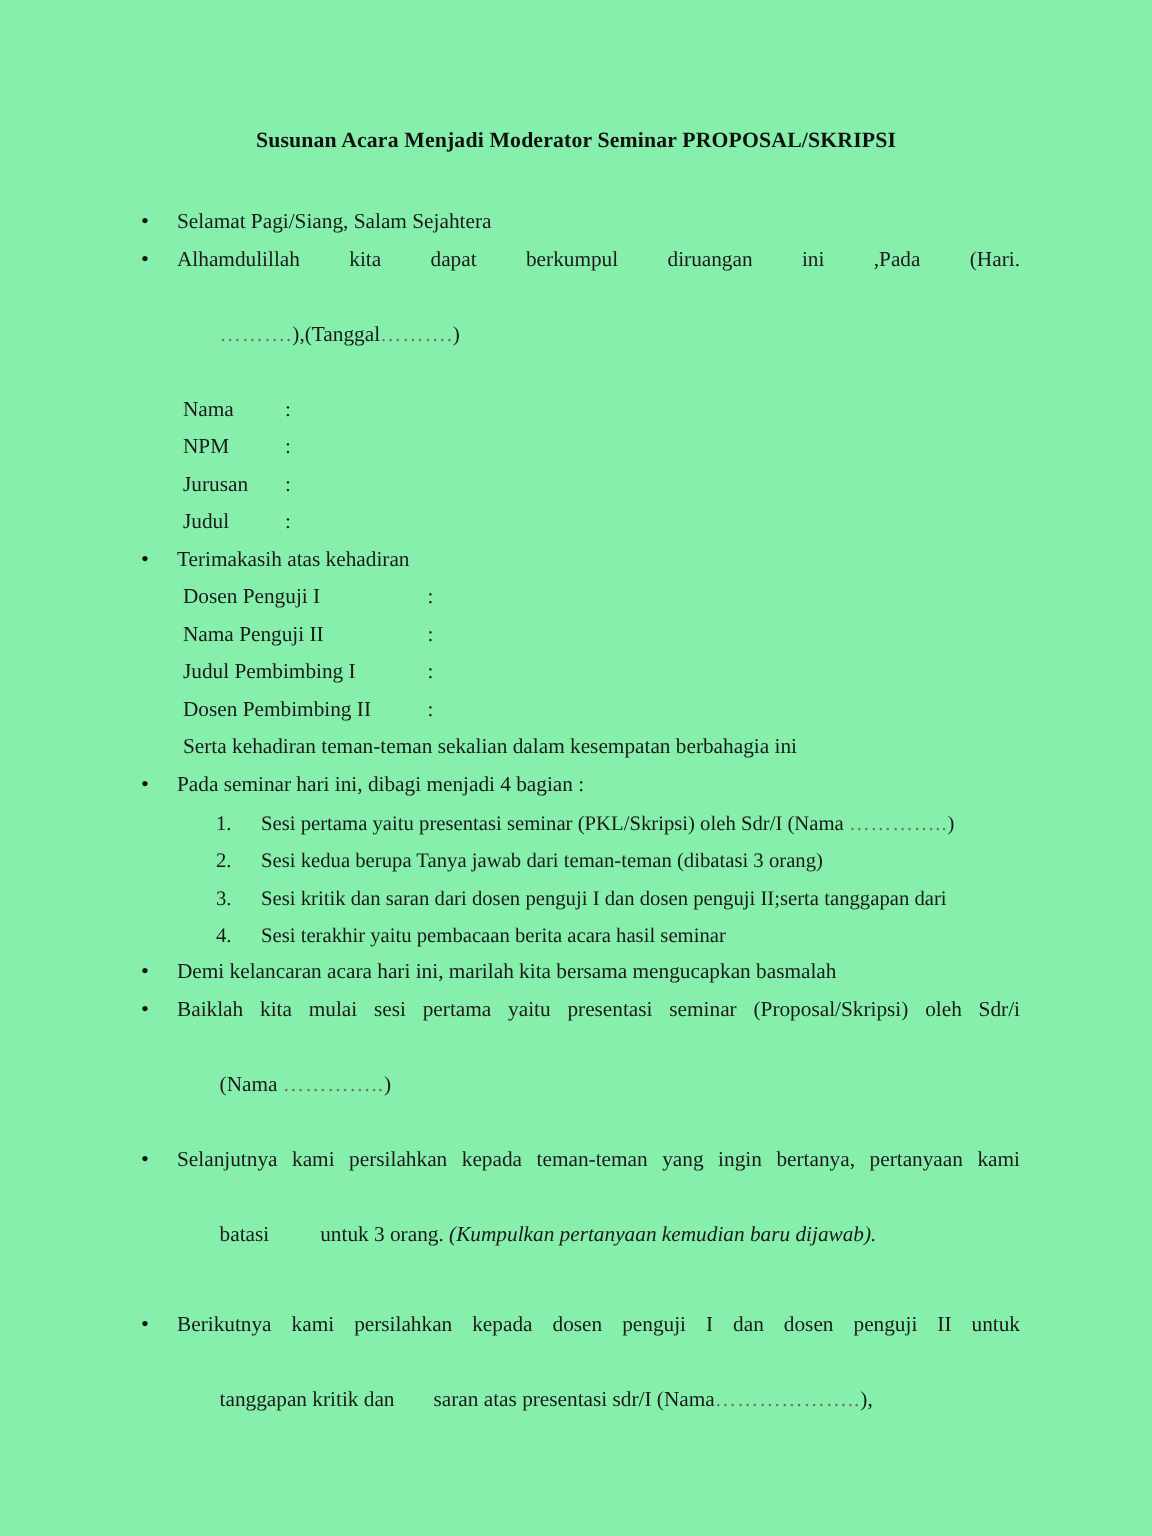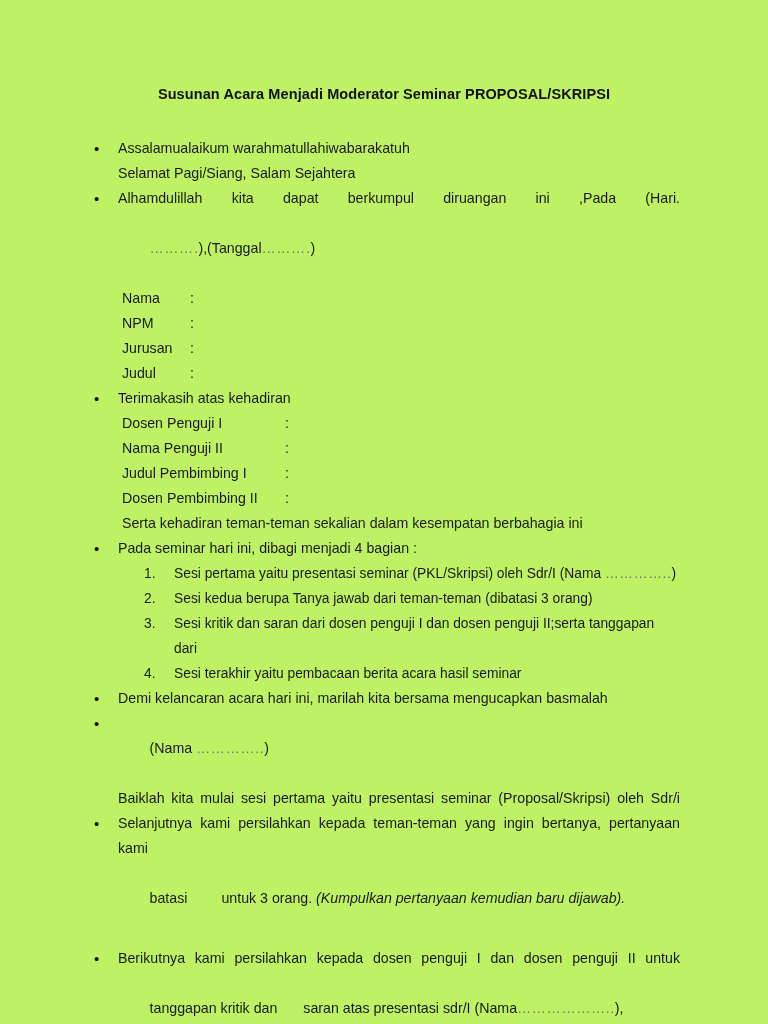--- a/index.html
+++ b/index.html
@@ -4,22 +4,22 @@
 <style>
   html, body {
     margin: 0;
     padding: 0;
     background: #ffffff;
   }
   .page {
     position: relative;
     width: 768px;
     height: 1024px;
-    background: #bef264;
-    font-family: Liberation Sans, sans-serif;
+    background: #86efac;
+    font-family: Liberation Serif, serif;
     color: #1a1a1a;
     overflow: hidden;
   }
   .doc-title {
     position: absolute;
     left: 0;
     right: 0;
     top: 86px;
     text-align: center;
     font-weight: bold;
@@ -107,21 +107,20 @@
 <body>
 
 <div class="page">
 
   <div class="doc-title">Susunan Acara Menjadi Moderator Seminar PROPOSAL/SKRIPSI</div>
 
   <div class="body-area">
 
     <div class="bullet-block">
       <span class="bullet-dot">•</span>
-      <div class="line">Assalamualaikum warahmatullahiwabarakatuh</div>
       <div class="line">Selamat Pagi/Siang, Salam Sejahtera</div>
     </div>
 
     <div class="bullet-block">
       <span class="bullet-dot">•</span>
       <div class="line justify-force">Alhamdulillah kita dapat berkumpul diruangan ini ,Pada (Hari.</div>
       <div class="line">
         <span class="dots">……….</span><span>),(Tanggal</span><span class="dots">……….</span><span>)</span>
       </div>
 
@@ -192,24 +191,24 @@
       </div>
     </div>
 
     <div class="bullet-block">
       <span class="bullet-dot">•</span>
       <div class="line">Demi kelancaran acara hari ini, marilah kita bersama mengucapkan basmalah</div>
     </div>
 
     <div class="bullet-block">
       <span class="bullet-dot">•</span>
+      <div class="line justify-force">Baiklah kita mulai sesi pertama yaitu presentasi seminar (Proposal/Skripsi) oleh Sdr/i</div>
       <div class="line">
         <span>(Nama </span><span class="dots">…………..</span><span>)</span>
       </div>
-      <div class="line justify-force">Baiklah kita mulai sesi pertama yaitu presentasi seminar (Proposal/Skripsi) oleh Sdr/i</div>
     </div>
 
     <div class="bullet-block">
       <span class="bullet-dot">•</span>
       <div class="line justify-force">Selanjutnya kami persilahkan kepada teman-teman yang ingin bertanya, pertanyaan kami</div>
       <div class="line">
         <span>batasi</span><span class="gap-sm"></span><span>untuk 3 orang.</span> <span class="ital">(Kumpulkan pertanyaan kemudian baru dijawab).</span>
       </div>
     </div>
 

